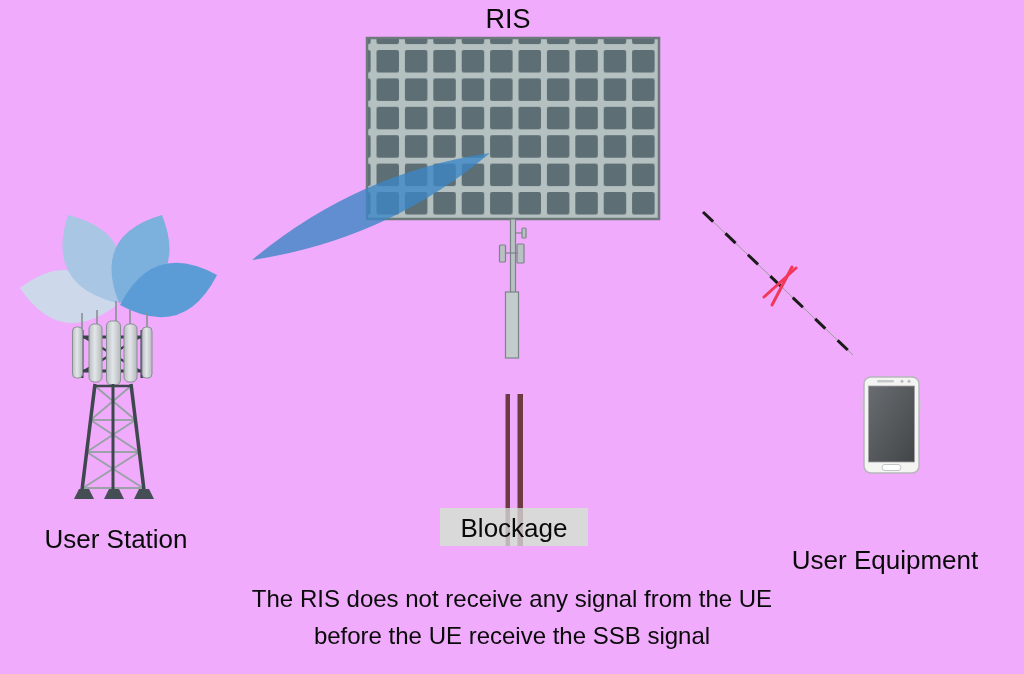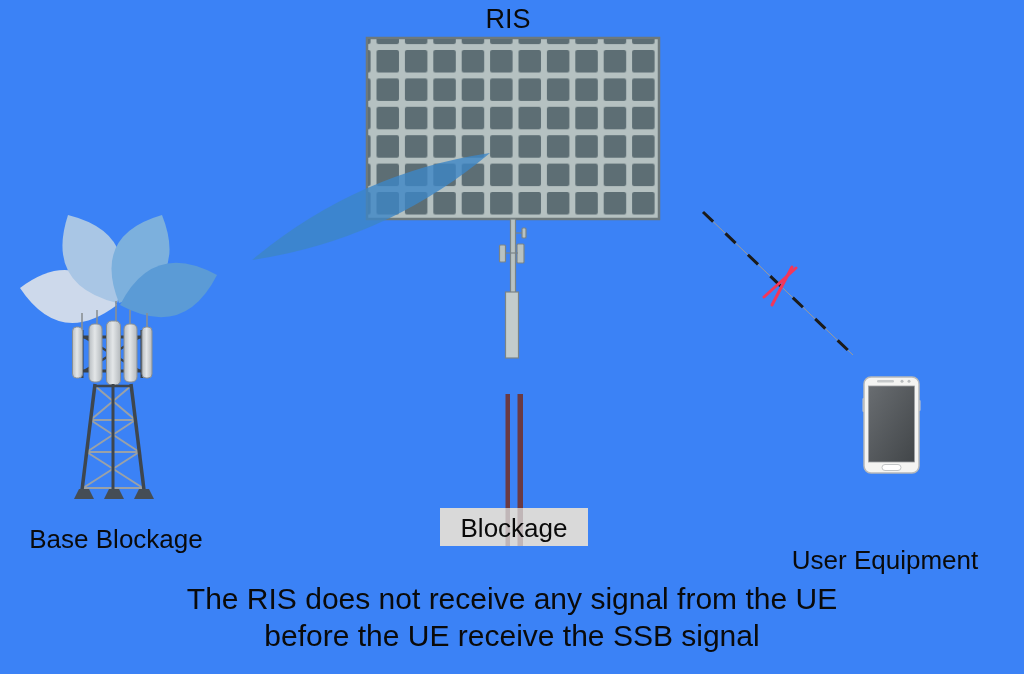--- a/index.html
+++ b/index.html
@@ -1,36 +1,36 @@
 <!DOCTYPE html>
 <html><head>
 <meta charset="utf-8">
 <style>
   html,body{margin:0;padding:0;}
   .stage{
     position:relative;
     width:1024px;height:674px;
-    background:#3b82f6;
+    background:#f0abfc;
     font-family:"Liberation Sans", sans-serif;
     color:#0a0a0a;
     overflow:hidden;
   }
   .stage svg{position:absolute;left:0;top:0;}
   .lbl{position:absolute;white-space:nowrap;}
   .lbl-ris{left:508px;top:4px;transform:translateX(-50%);font-size:27px;}
   .lbl-bs{left:116px;top:524px;transform:translateX(-50%);font-size:26px;}
   .lbl-ue{left:885px;top:524px;transform:translateX(-50%);font-size:26px;margin-top:21px;}
   .lbl-blockage{
     left:440px;top:508px;width:148px;height:40px;
     display:flex;align-items:center;justify-content:center;
     font-size:26px;
   }
   .caption{
     position:absolute;left:0;top:580px;width:1024px;
-    text-align:center;font-size:30px;line-height:37px;
+    text-align:center;font-size:24px;line-height:37px;
   }
 </style>
 </head>
 <body>
 
 <div class="stage">
 
   <svg width="1024" height="674" viewBox="0 0 1024 674">
     <defs>
       <pattern id="risGrid" x="376.5" y="50" width="28.4" height="28.4" patternUnits="userSpaceOnUse">
@@ -147,21 +147,21 @@
       <rect x="864" y="377" width="55" height="96" rx="7" fill="#f4f4f2" stroke="#b5b8ba" stroke-width="1.5"></rect>
       <rect x="868.5" y="386" width="46" height="76" fill="url(#screenGrad)" stroke="#9ea1a3" stroke-width="0.8"></rect>
       <rect x="877" y="380" width="17" height="2.4" rx="1.2" fill="#c6c9ca"></rect>
       <circle cx="902" cy="381.3" r="1.5" fill="#b9bcbe"></circle>
       <circle cx="909" cy="381.3" r="1.5" fill="#b9bcbe"></circle>
       <rect x="882" y="464.5" width="19" height="6" rx="3" fill="#ffffff" stroke="#c3c6c7" stroke-width="1"></rect>
     </g>
   </svg>
 
   <div class="lbl lbl-ris">RIS</div>
-  <div class="lbl lbl-bs">Base Blockage</div>
+  <div class="lbl lbl-bs">User Station</div>
   <div class="lbl lbl-ue">User Equipment</div>
   <div class="lbl lbl-blockage">Blockage</div>
 
   <div class="caption">
     <div>The RIS does not receive any signal from the UE</div>
     <div>before the UE receive the SSB signal</div>
   </div>
 
 </div>
 

